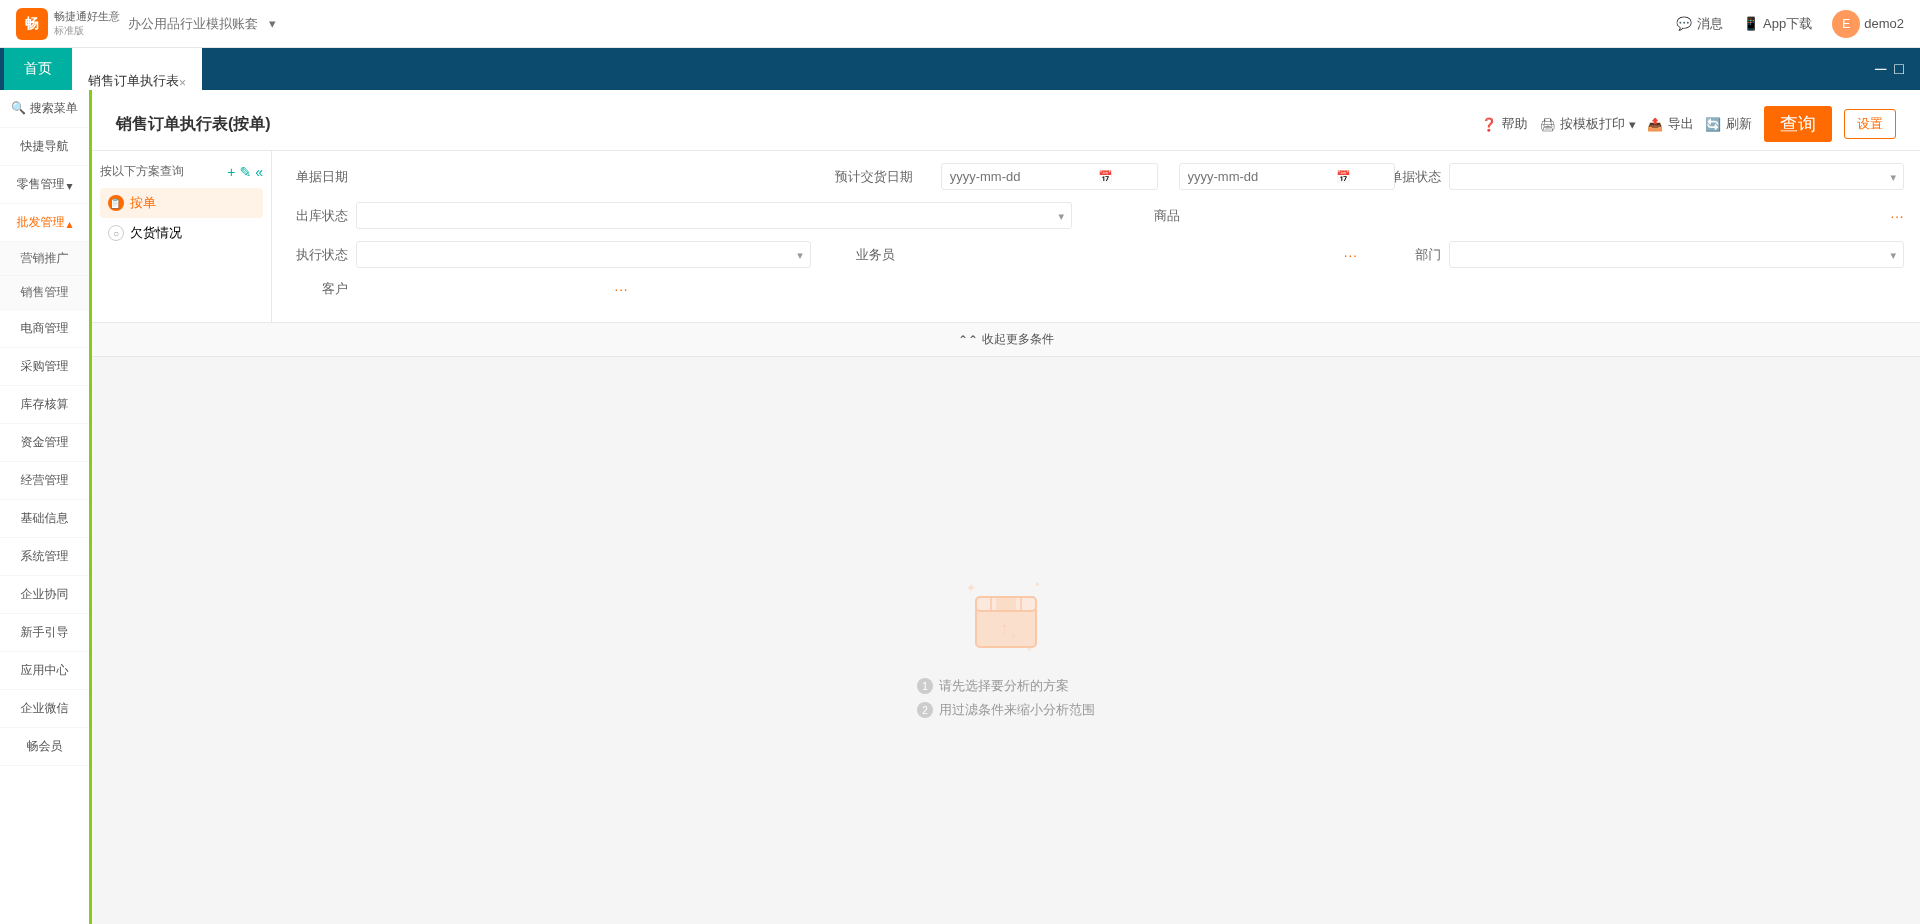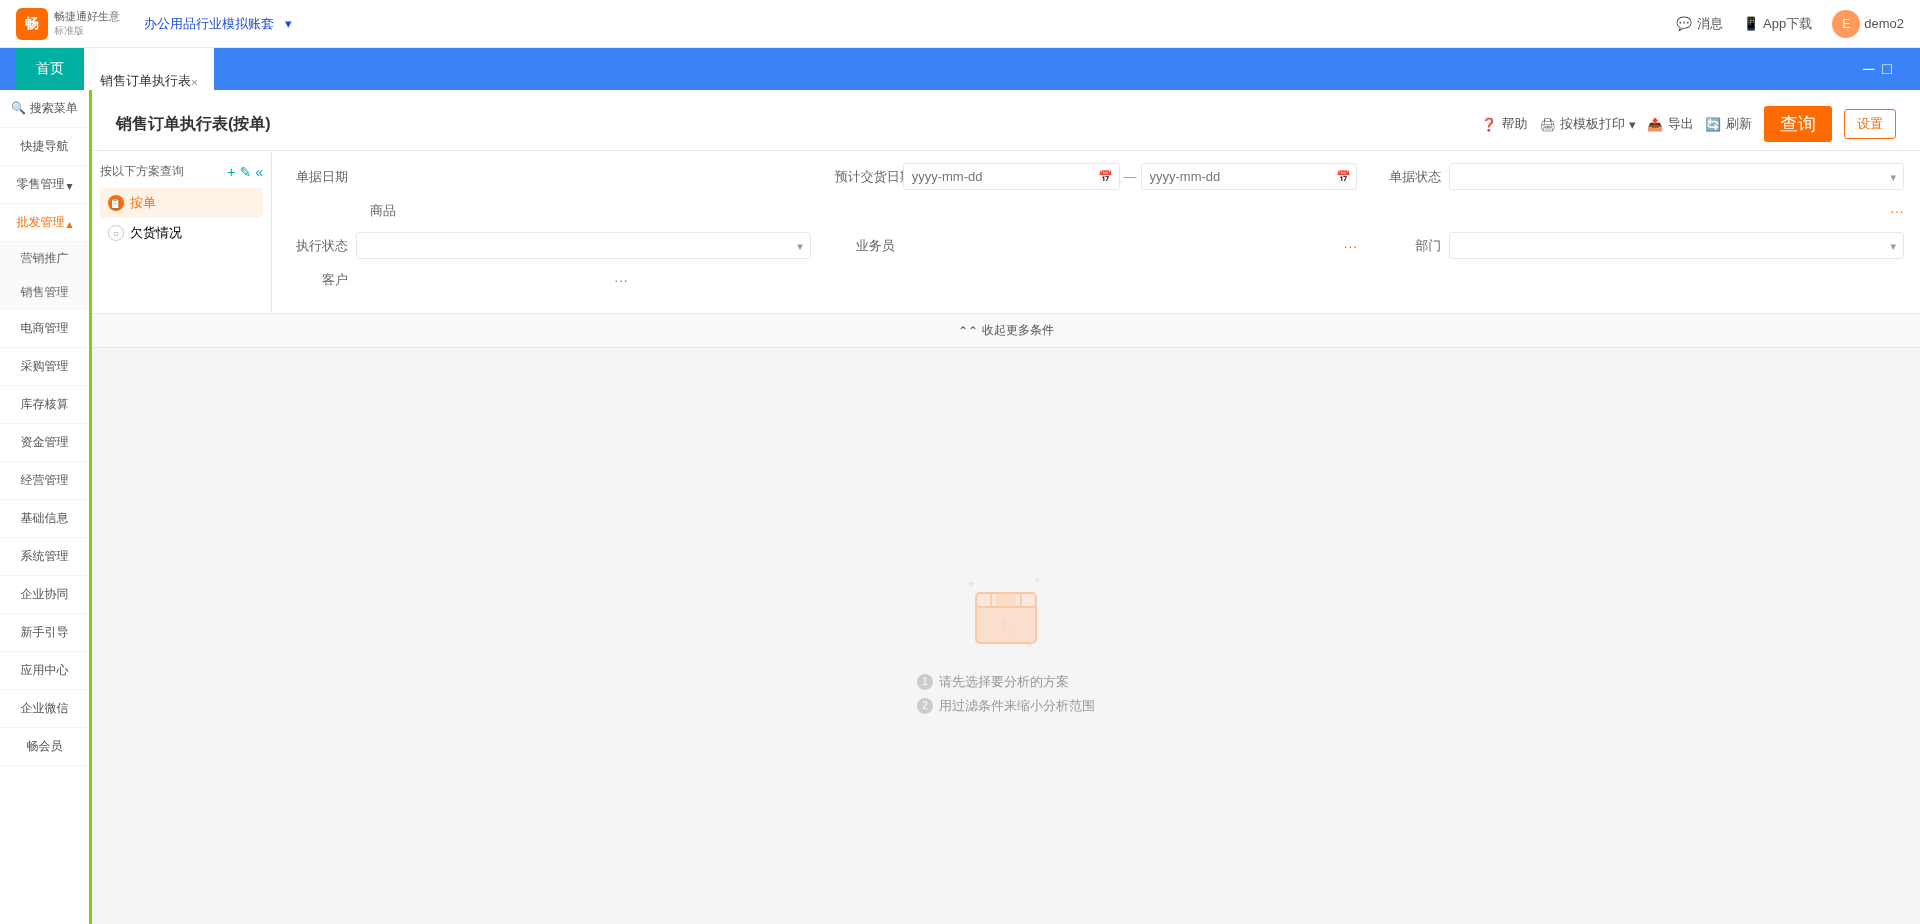--- a/index.html
+++ b/index.html
@@ -14,32 +14,32 @@
       padding: 0 16px;
       border-bottom: 1px solid #e8e8e8;
       justify-content: space-between;
       flex-shrink: 0;
     }
     .top-bar-left { display: flex; align-items: center; gap: 8px; }
     .logo-area { display: flex; align-items: center; gap: 6px; }
     .logo-icon { width: 32px; height: 32px; background: #ff6b00; border-radius: 6px; display: flex; align-items: center; justify-content: center; color: white; font-size: 14px; font-weight: bold; }
     .logo-text { font-size: 11px; color: #666; line-height: 1.3; }
     .logo-subtext { font-size: 10px; color: #999; }
-    .app-selector { display: flex; align-items: center; gap: 11px; color: #1d4ed8; font-size: 13px; cursor: pointer; margin-left: 16px; }
+    .app-selector { display: flex; align-items: center; gap: 11px; color: #737373; font-size: 13px; cursor: pointer; }
     .top-bar-right { display: flex; align-items: center; gap: 20px; }
     .top-right-item { display: flex; align-items: center; gap: 4px; color: #555; font-size: 13px; cursor: pointer; }
     .avatar { width: 28px; height: 28px; border-radius: 50%; background: #ff9a5c; display: flex; align-items: center; justify-content: center; color: white; font-size: 12px; overflow: hidden; }
 
     
     .tab-bar {
-      background: #3b82f6;
+      background: #0c4a6e;
       height: 42px;
       display: flex;
       align-items: center;
-      padding: 0 16px;
+      padding: 0 4px;
       flex-shrink: 0;
     }
     .tab-home {
       background: #00b0a0;
       color: white;
       padding: 0 20px;
       height: 100%;
       display: flex;
       align-items: center;
       font-size: 14px;
@@ -163,20 +163,21 @@
     .filter-label { color: #666; font-size: 13px; white-space: nowrap; margin-right: 8px; width: 60px; text-align: right; flex-shrink: 0; }
     .filter-input {
       width: 100%;
       border: 1px solid #e8e8e8;
       border-radius: 3px;
       padding: 5px 8px;
       font-size: 13px;
       color: #333;
       background: white;
       outline: none;
+      margin-left: 38px;
     }
     .filter-select {
       width: 100%;
       border: 1px solid #e8e8e8;
       border-radius: 3px;
       padding: 5px 24px 5px 8px;
       font-size: 13px;
       color: #333;
       background: white;
       outline: none;
@@ -418,20 +419,28 @@
             <span class="filter-label">单据状态</span>
             <div class="select-wrapper">
               <select class="filter-select">
                 <option></option>
               </select>
             </div>
           </div>
         </div>
 
         <div class="filter-row">
+          <div class="filter-field">
+            <span class="filter-label">出库状态</span>
+            <div class="select-wrapper">
+              <select class="filter-select">
+                <option></option>
+              </select>
+            </div>
+          </div>
           <div class="filter-separator"></div>
           <div class="filter-separator"></div>
           <div class="filter-field">
             <span class="filter-label">商品</span>
             <div style="flex:1;display:flex;align-items:center;justify-content:flex-end;">
               <span class="dots-btn">···</span>
             </div>
           </div>
         </div>
 

